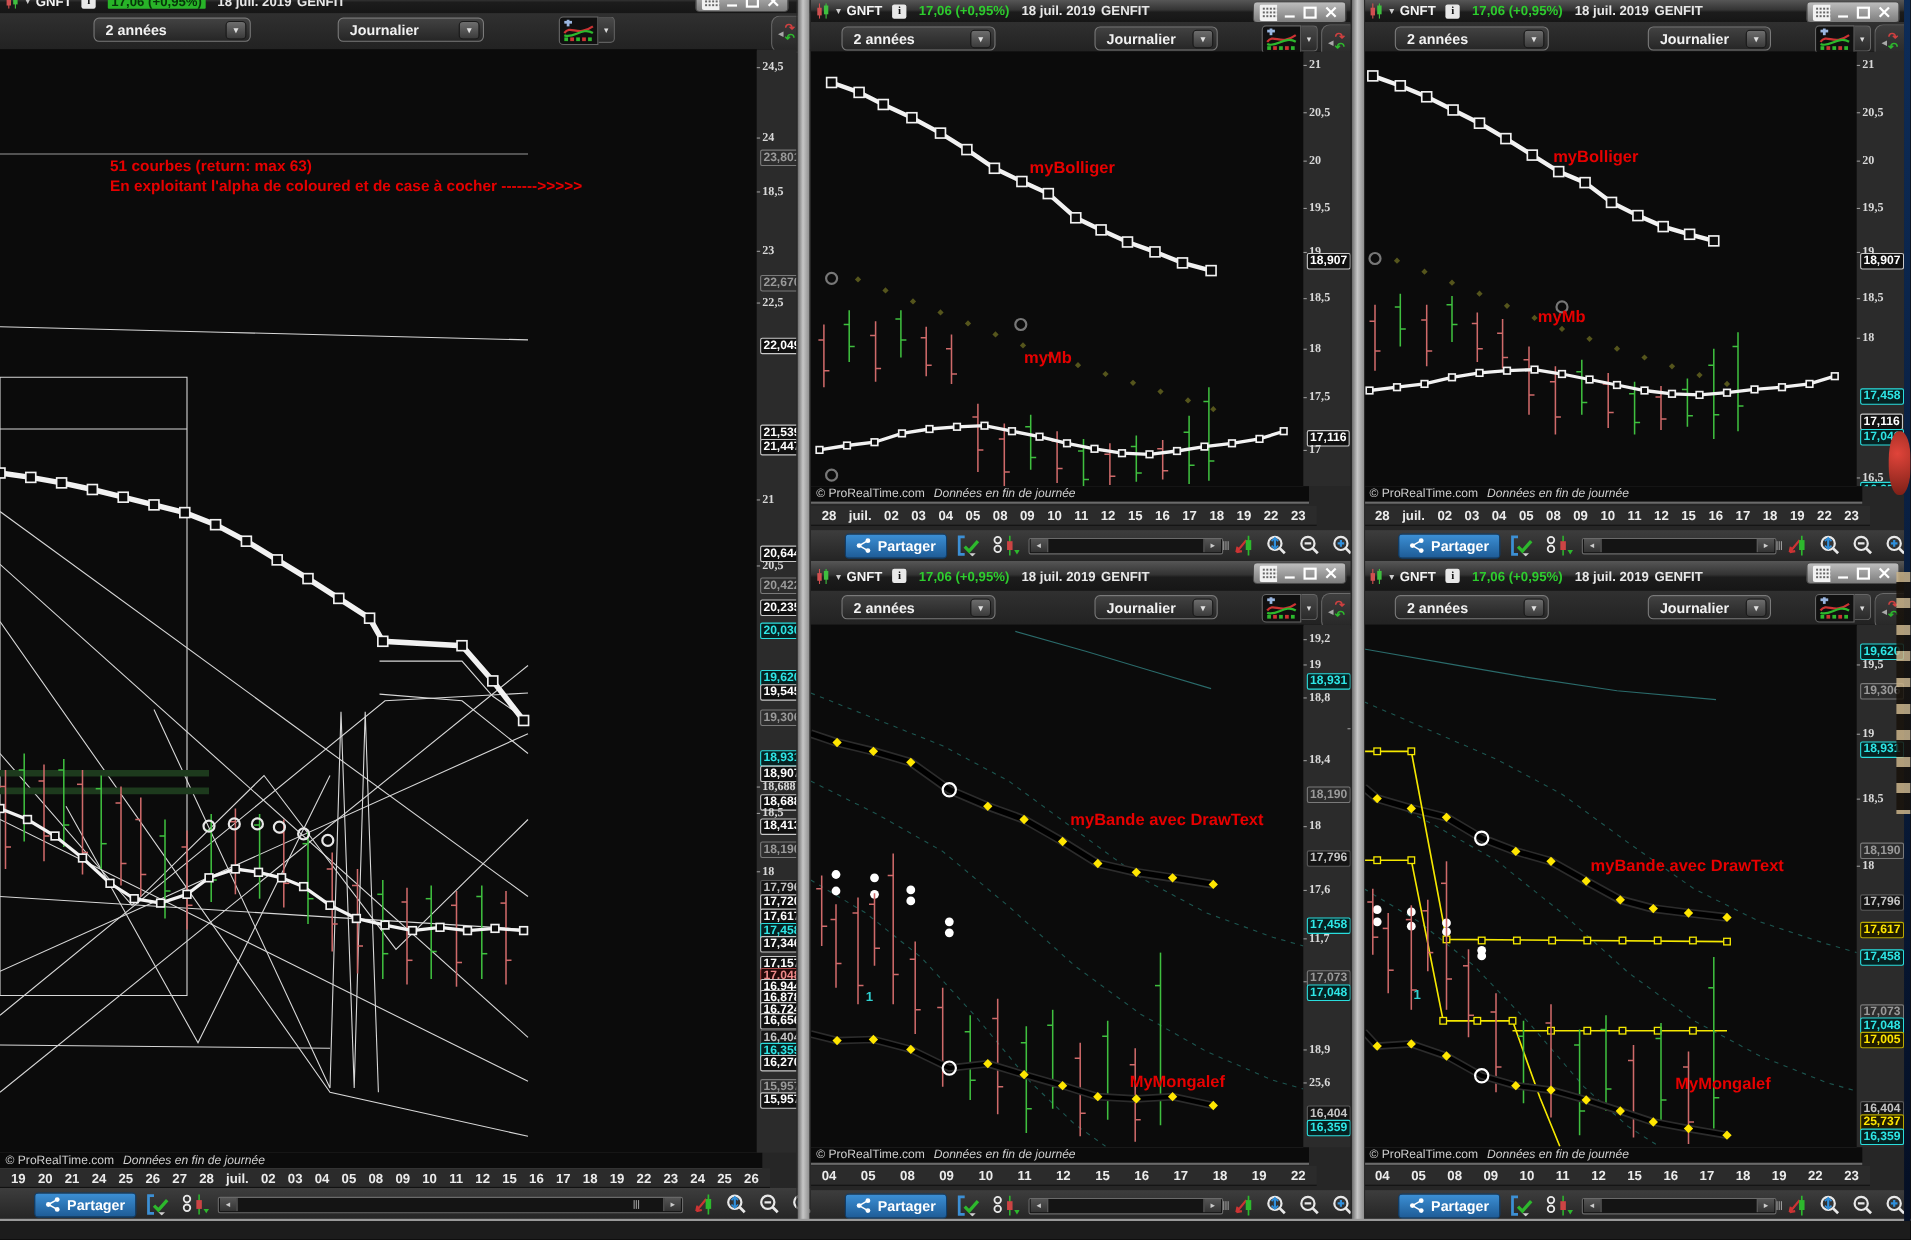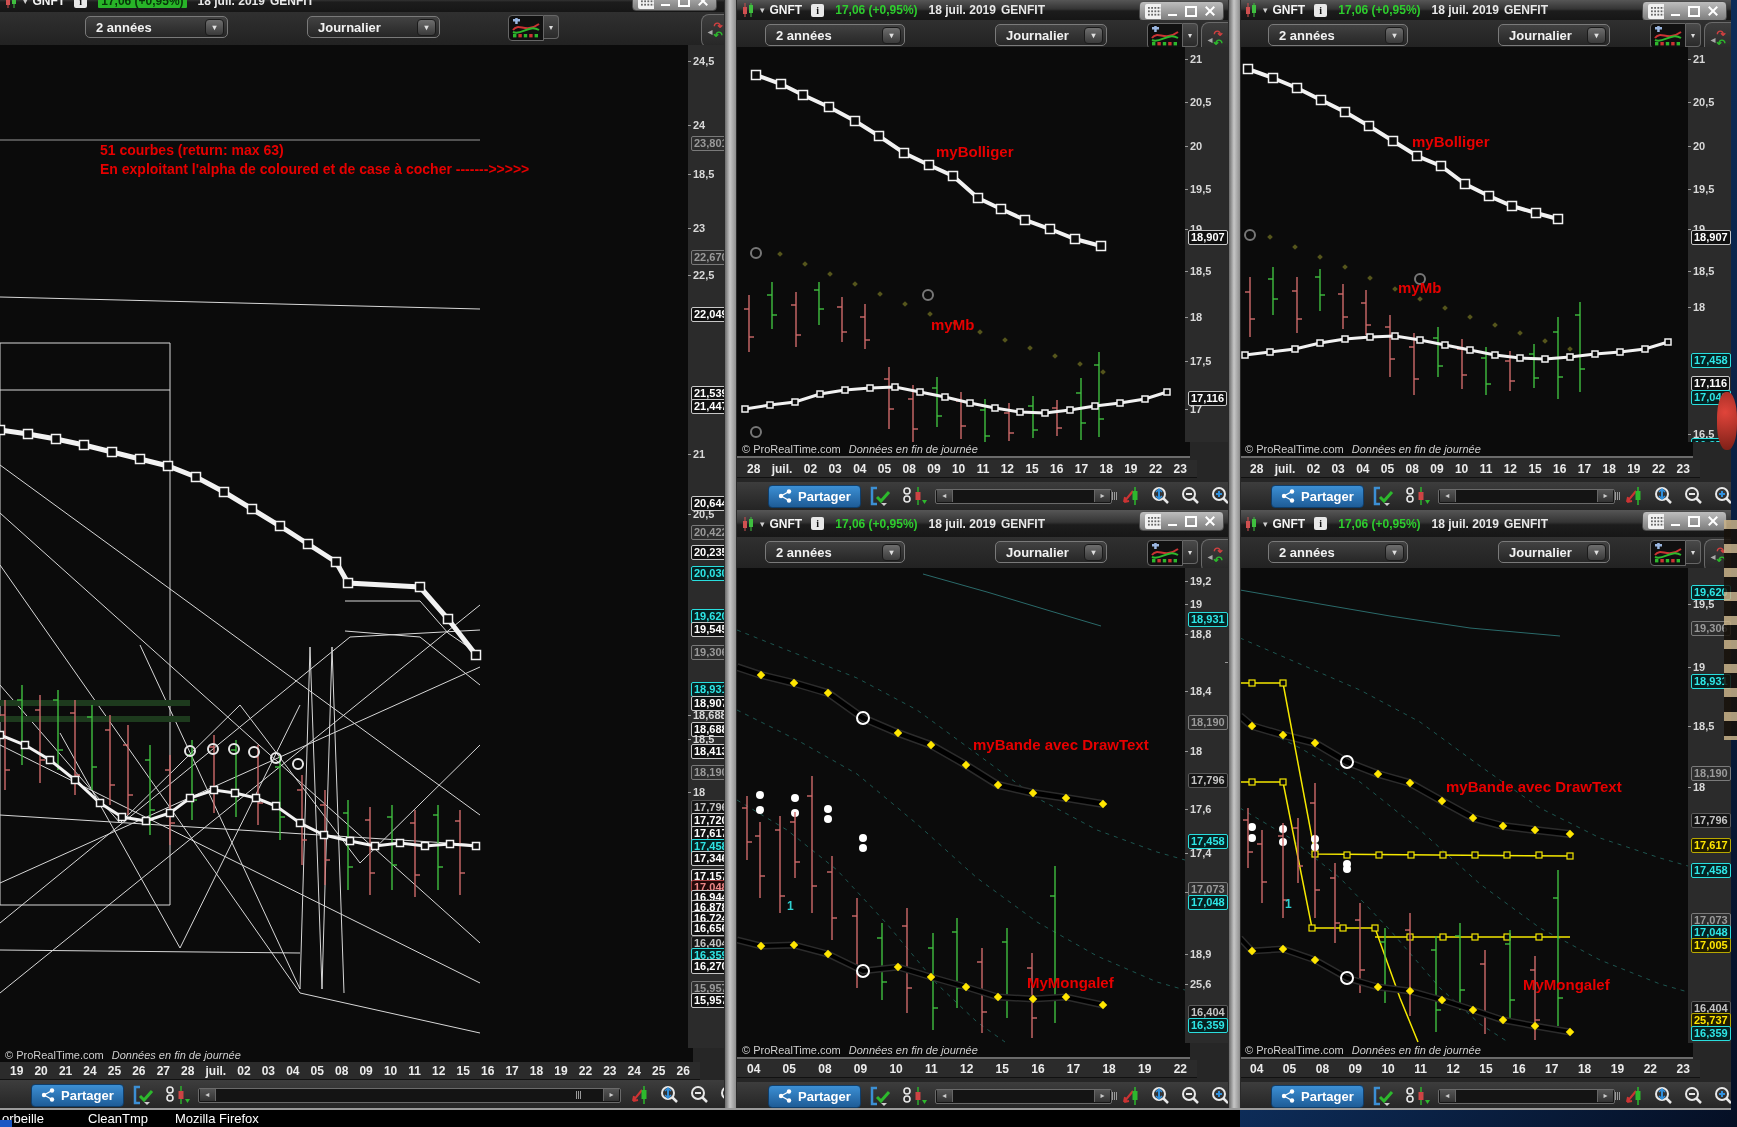--- a/index.html
+++ b/index.html
@@ -34,21 +34,21 @@
   .indarr{width:15px;height:24px;background:linear-gradient(#4a4a4a,#2a2a2a);border:1px solid #666;border-left:none;
           border-radius:0 4px 4px 0;display:flex;align-items:center;justify-content:center;color:#ddd;font-size:8px;box-sizing:border-box;}
   .fliptab{position:absolute;width:26px;height:32px;background:linear-gradient(#3e3e3e,#262626);
            border:1px solid #6a6a6a;border-right:none;border-radius:8px 0 0 8px;display:flex;align-items:center;
            justify-content:center;gap:1px;}
   .fliptab .fa{display:flex;flex-direction:column;line-height:9px;font-size:11px;font-weight:bold;}
   .plot{position:absolute;background:#0b0b0b;border-bottom:1px solid #555;}
   .axiscol{position:absolute;background:#2b2b2b;overflow:hidden;}
   .axlab{position:absolute;left:3px;font-weight:bold;font-size:11px;height:13px;line-height:13px;
          padding:0 2px;white-space:nowrap;border-radius:2px;}
-  .ax-p{color:#d8d8d8;}
+  .ax-p{color:#d8d8d8;font-family:Liberation Serif, serif;}
   .ax-p::before{content:"";position:absolute;left:-4px;top:6px;width:4px;height:1px;background:#999;}
   .ax-w{background:#101010;border:1px solid #c8c8c8;color:#fff;}
   .ax-c{background:#062121;border:1px solid #2adede;color:#2ee6e6;}
   .ax-g{background:#2d2d2d;border:1px solid #7a7a7a;color:#9a9a9a;}
   .ax-d{background:#141414;border:1px solid #5a5a5a;color:#c4c4c4;}
   .ax-y{background:#201c00;border:1px solid #b8a800;color:#ffe600;}
   .ax-r{background:#230808;border:1px solid #aa4444;color:#ee8888;}
   .copyrow{position:absolute;background:#0b0b0b;border-bottom:2px solid #6a6a6a;color:#cfcfcf;font-size:11px;
            display:flex;align-items:center;padding-left:5px;gap:8px;}
   .copyrow .note{font-style:italic;}
@@ -1251,21 +1251,21 @@
         <span class="axlab ax-p" style="top: 30px;">19</span>
         <span class="axlab ax-c" style="top: 44px;">18,931</span>
         <span class="axlab ax-p" style="top: 60px;">18,8</span>
         <span class="axlab ax-p" style="top: 88px; margin-left: 41px;">18,6</span>
         <span class="axlab ax-p" style="top: 117px;">18,4</span>
         <span class="axlab ax-g" style="top: 147px;">18,190</span>
         <span class="axlab ax-p" style="top: 177px;">18</span>
         <span class="axlab ax-d" style="top: 205px;">17,796</span>
         <span class="axlab ax-p" style="top: 235px;">17,6</span>
         <span class="axlab ax-c" style="top: 266px;">17,458</span>
-        <span class="axlab ax-p" style="top: 279px;">17,4</span>
+        <span class="axlab ax-p" style="top: 279px;">11,7</span>
         <span class="axlab ax-p" style="top: 318px;">17,2</span>
         <span class="axlab ax-g" style="top: 314px;">17,073</span>
         <span class="axlab ax-c" style="top: 327px;">17,048</span>
         <span class="axlab ax-p" style="top: 380px;">18,9</span>
         <span class="axlab ax-p" style="top: 410px;">25,6</span>
         <span class="axlab ax-d" style="top: 437px;">16,404</span>
         <span class="axlab ax-c" style="top: 450px;">16,359</span>
       </div>
       <div class="copyrow" style="left: 0px; top: 533px; width: 448px; height: 14px;">
         <span>© ProRealTime.com</span>
@@ -1669,23 +1669,16 @@
             <line x1="13.5" y1="12.5" x2="18" y2="17" stroke="#e8e8e8" stroke-width="2.5"></line>
             <line x1="6" y1="8" x2="12" y2="8" stroke="#2f8fdc" stroke-width="2"></line>
             <line x1="9" y1="5" x2="9" y2="11" stroke="#2f8fdc" stroke-width="2"></line>
           </svg>
         </div>
       </div>
     </div>
   <div class="vstrip" style="left:724px"></div>
   <div class="vstrip" style="left:1228px"></div>
   <div class="appedge"></div>
-  <div class="deskstrip">
-      <span class="desklab" style="left: 2px;">orbeille</span>
-      <span class="desklab" style="left: 88px;">CleanTmp</span>
-      <span class="desklab" style="left: 175px;">Mozilla Firefox</span>
-      <div class="deskblue" style="left: 1240px; top: 0px; width: 497px; height: 17px;"></div>
-      <div style="position: absolute; left: 0px; top: 10px; width: 12px; height: 7px; background: rgb(26, 86, 196);"></div>
-    </div>
 <div class="deskblue" style="left: 1731px; top: 0px; width: 6px; height: 1110px;"></div>
     <div style="position: absolute; left: 1717px; top: 392px; width: 20px; height: 58px; border-radius: 45%; background: radial-gradient(circle at 40% 35%, rgb(224, 68, 58), rgb(122, 31, 22));"></div>
     <div style="position: absolute; left: 1724px; top: 520px; width: 13px; height: 220px; background: repeating-linear-gradient(rgb(201, 178, 136) 0px, rgb(201, 178, 136) 9px, rgb(23, 17, 10) 9px, rgb(23, 17, 10) 24px); opacity: 0.85;"></div>
   </div>
 
 </body></html>

